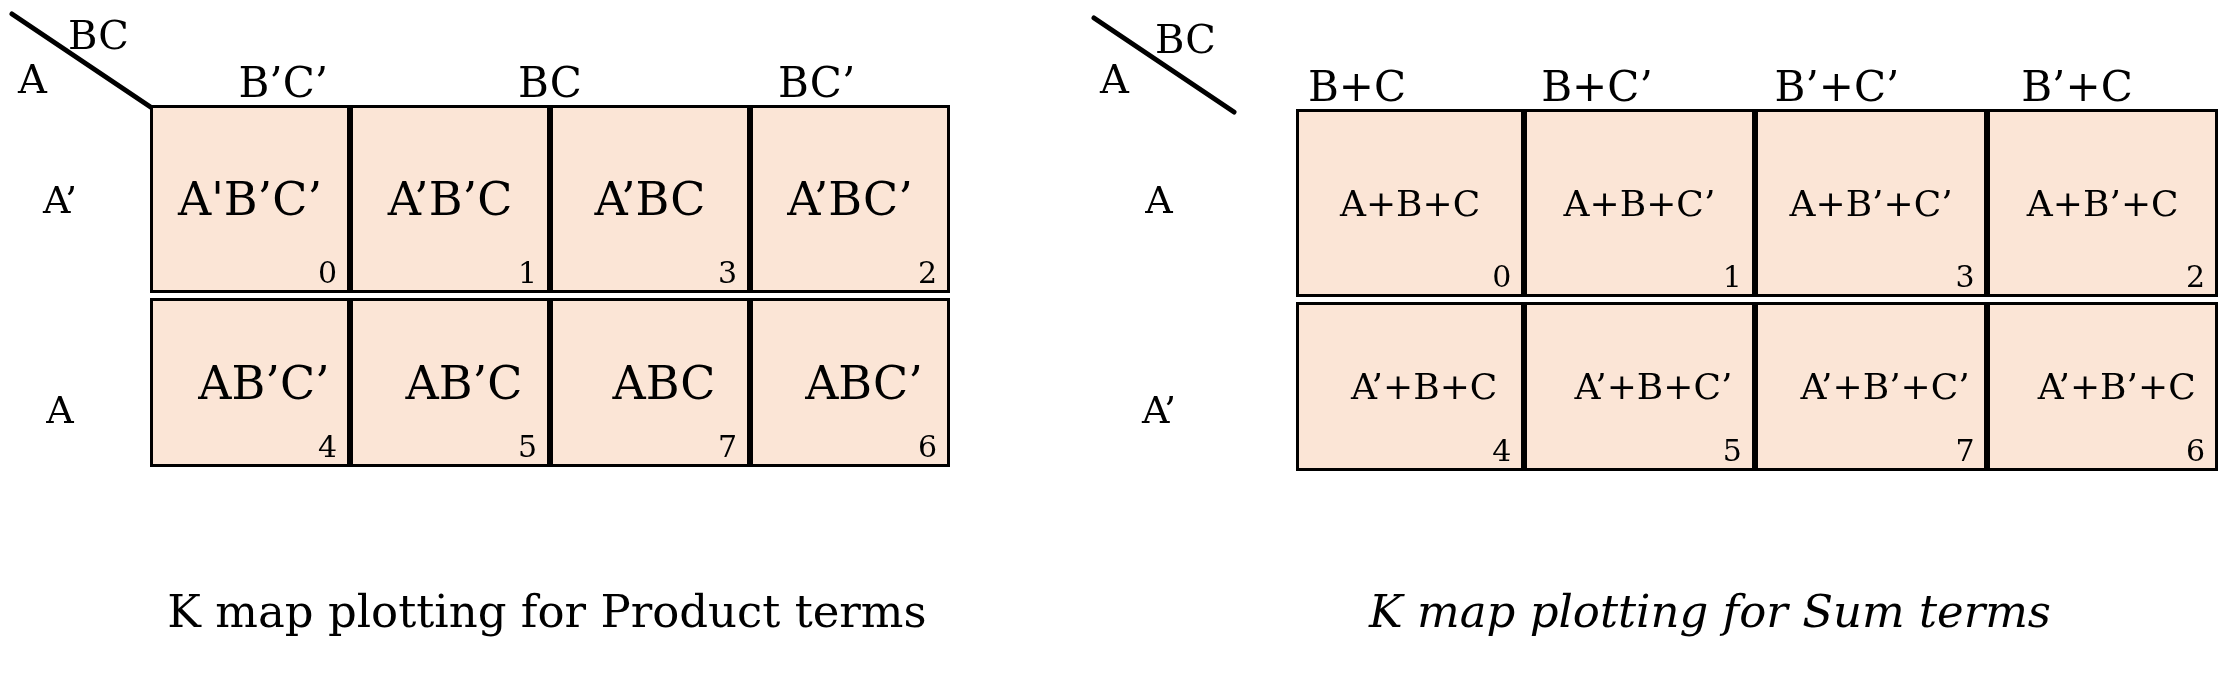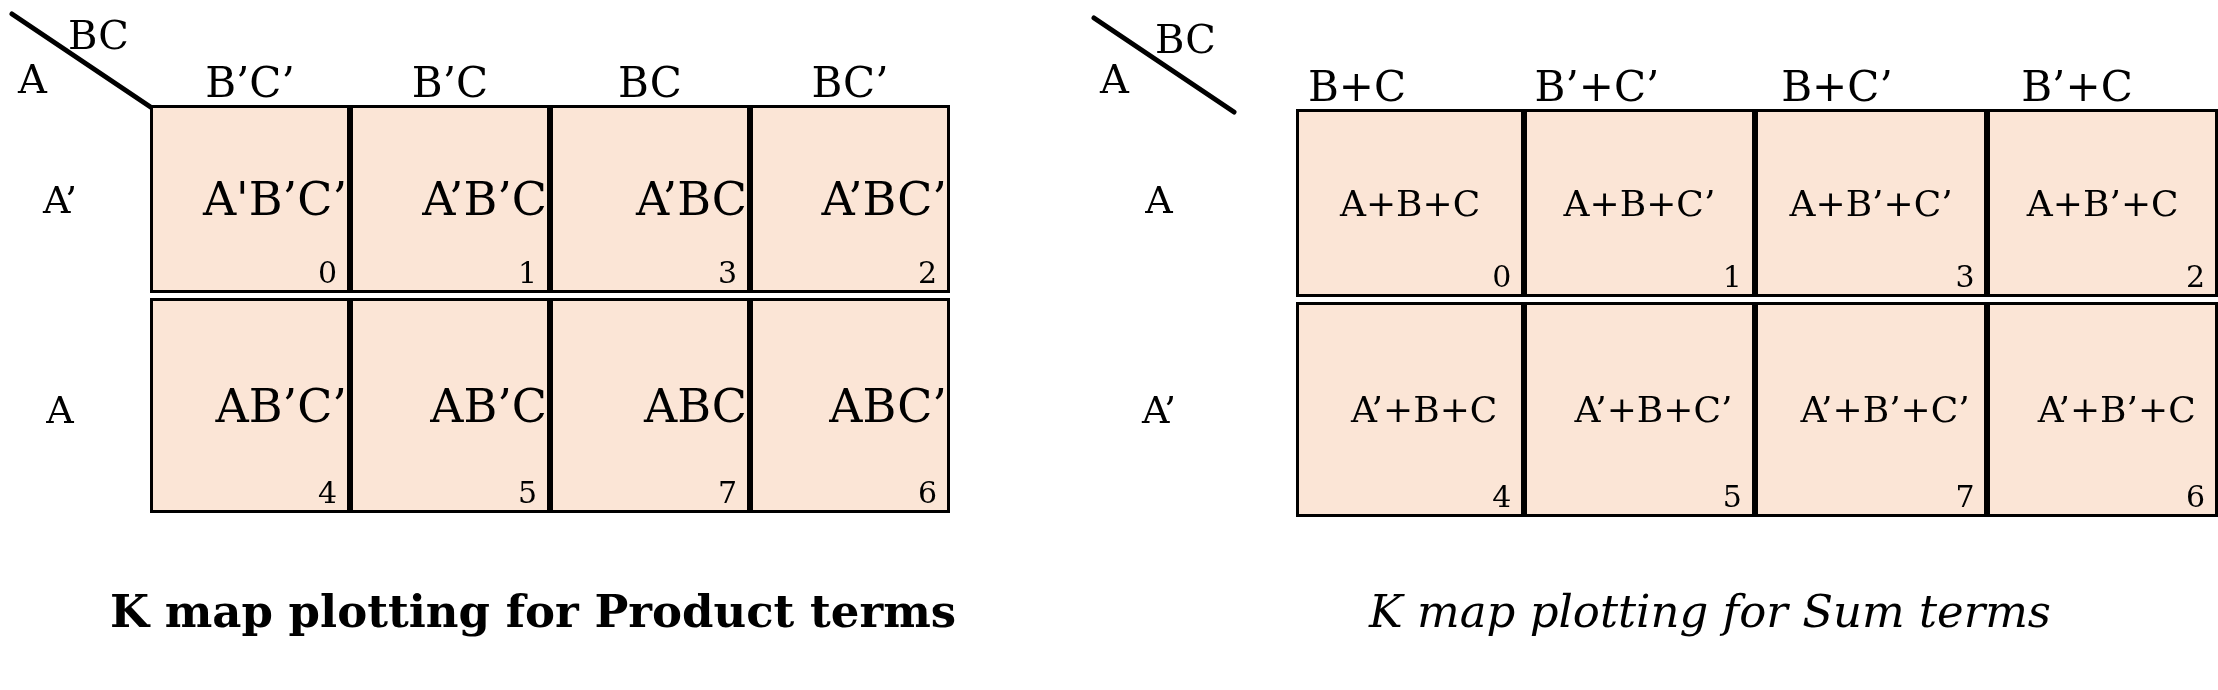--- a/index.html
+++ b/index.html
@@ -32,24 +32,24 @@
     table-layout: fixed;
   }
   table.kmap-grid td {
     border: 3px solid var(--line);
     background: var(--cell-fill);
     position: relative;
     text-align: center;
     vertical-align: middle;
     padding: 0;
   }
-  #map-product td { width: 200px; text-align: right; }
+  #map-product td { width: 200px; }
   #map-sum td { width: 240px; }
   tr.r1 td { height: 188px; }
-  tr.r2 td { height: 215px; padding-left: 28px; }
+  tr.r2 td { height: 169px; padding-left: 28px; }
   .cell-term { display: inline-block; white-space: nowrap; }
   #map-product .cell-term { font-size: 46px; }
   #map-sum .cell-term { font-size: 36px; }
   .cell-index {
     position: absolute;
     right: 10px;
     bottom: 1px;
     font-size: 30px;
     line-height: 1.1;
   }
@@ -62,21 +62,20 @@
 
   <div>
     <svg class="abs diag-svg" style="left:6px; top:8px;" width="150" height="105" viewBox="0 0 150 105">
       <line x1="6" y1="6" x2="146" y2="100" stroke="currentColor" stroke-width="5" stroke-linecap="round"></line>
     </svg>
     <div class="abs corner-top" style="left:68px; top:12px;">BC</div>
     <div class="abs corner-side" style="left:18px; top:56px;">A</div>
 
     <div class="abs col-headers" style="left:150px; top:58px; width:800px;">
       <div class="col-header">B’C’</div>
-      <div class="col-header">B’C</div>
       <div class="col-header">BC</div>
       <div class="col-header">BC’</div>
     </div>
 
     <div class="abs row-label" style="left:22px; top:178px; width:76px;">A’</div>
     <div class="abs row-label" style="left:22px; top:388px; width:76px;">A</div>
 
     <table id="map-product" class="abs kmap-grid" style="left:150px; top:100px;">
       <tbody>
           <tr class="r1">
@@ -111,34 +110,34 @@
           <span class="cell-index">7</span>
         </td>
         <td>
           <span class="cell-term">ABC’</span>
           <span class="cell-index">6</span>
         </td>
       </tr>
     </tbody>
       </table>
 
-    <div class="abs caption" style="left:108px; top:585px; width:850px;font-weight:bold;">K map plotting for Product terms</div>
+    <div class="abs caption" style="left:122px; top:585px; width:850px;">K map plotting for Product terms</div>
   </div>
 
   <div>
     <svg class="abs diag-svg" style="left:1088px; top:12px;" width="150" height="105" viewBox="0 0 150 105">
       <line x1="6" y1="6" x2="146" y2="100" stroke="currentColor" stroke-width="5" stroke-linecap="round"></line>
     </svg>
     <div class="abs corner-top" style="left:1155px; top:16px;">BC</div>
     <div class="abs corner-side" style="left:1100px; top:56px;">A</div>
 
     <div class="abs col-headers" style="left:1237px; top:62px; width:960px;">
       <div class="col-header">B+C</div>
+      <div class="col-header">B+C’</div>
       <div class="col-header">B’+C’</div>
-      <div class="col-header">B+C’</div>
       <div class="col-header">B’+C</div>
     </div>
 
     <div class="abs row-label" style="left:1118px; top:178px; width:82px;">A</div>
     <div class="abs row-label" style="left:1118px; top:388px; width:82px;">A’</div>
 
     <table id="map-sum" class="abs kmap-grid" style="left:1296px; top:104px;">
       <tbody>
           <tr class="r1">
         <td>

